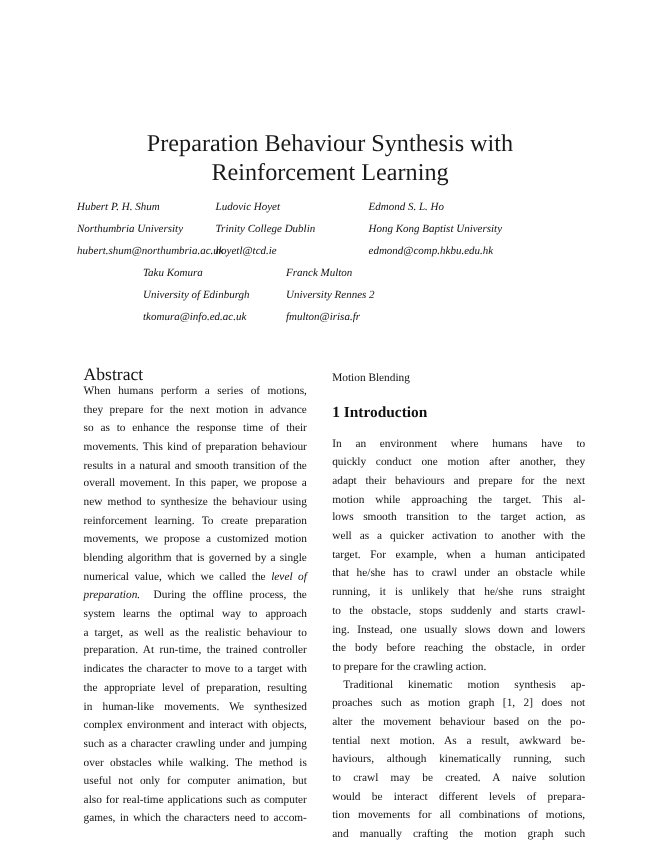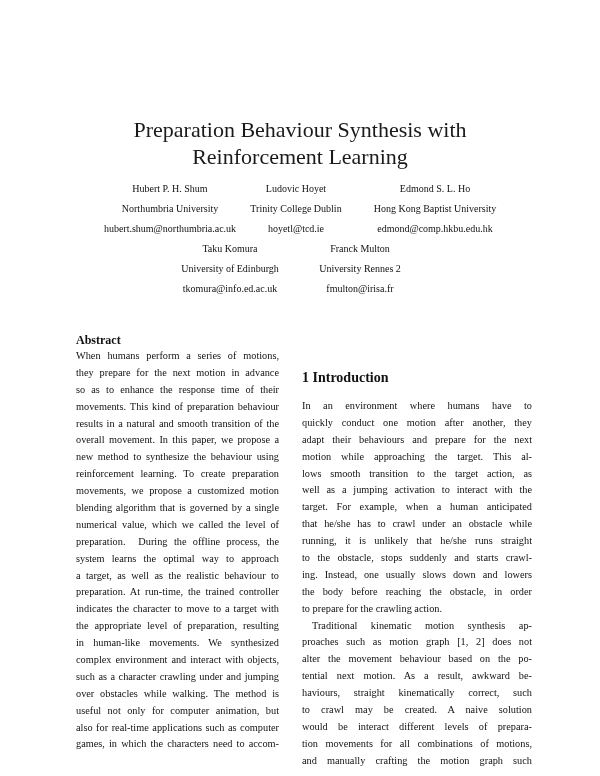--- a/index.html
+++ b/index.html
@@ -1,28 +1,28 @@
 <!DOCTYPE html>
 <html><head>
   <meta charset="utf-8">
   <style>
     html, body { margin: 0; padding: 0; background: #ffffff; }
     body { width: 600px; height: 776px; position: relative; overflow: hidden;
            font-family: "Liberation Serif", "DejaVu Serif", serif; color: #111; }
     .title { position: absolute; left: 0; width: 600px; top: 116px; text-align: center;
              font-size: 22px; line-height: 27px; color: #1a1a1a; }
     .title div { white-space: nowrap; }
-    .author { position: absolute; text-align: center; font-size: 10px; line-height: 20px; width: 200px; }
+    .author { position: absolute; font-size: 10px; line-height: 20px; width: 200px; font-style: italic; }
     .author div { white-space: nowrap; }
     .col { position: absolute; font-size: 10.3px; line-height: 16.9px; }
     .col .ln { text-align: justify; text-align-last: justify; white-space: nowrap; height: 16.9px; overflow: visible; }
     .col .ln.last { text-align-last: left; }
-    .abs-head { font-weight: bold; font-size: 12px; line-height: 15px; }
+    .abs-head { font-weight: normal; font-size: 16px; line-height: 15px; }
     .sec-head { font-weight: bold; font-size: 14px; }
-    .em { }
+    .em { font-style: italic; }
   </style>
 </head>
 <body>
 
 <div>
 
   <div class="title">
     <div>Preparation Behaviour Synthesis with</div>
     <div>Reinforcement Learning</div>
   </div>
@@ -76,41 +76,42 @@
     <div class="ln">complex environment and interact with objects,</div>
     <div class="ln">such as a character crawling under and jumping</div>
     <div class="ln">over obstacles while walking.  The method is</div>
     <div class="ln">useful not only for computer animation, but</div>
     <div class="ln">also for real-time applications such as computer</div>
     <div class="ln">games, in which the characters need to accom-</div>
 
   </div>
 
   <div class="col" style="left:302px; top:336px; width:230px;">
+    <div class="ln last">Motion Blending</div>
     <div style="height:13px;"></div>
-    <div class="sec-head" style="height:24px; line-height:20px;margin-top:19px;">1  Introduction</div>
+    <div class="sec-head" style="height:24px; line-height:20px;">1  Introduction</div>
     <div style="height:6px;"></div>
     <div class="ln">In an environment where humans have to</div>
     <div class="ln">quickly conduct one motion after another, they</div>
     <div class="ln">adapt their behaviours and prepare for the next</div>
     <div class="ln">motion while approaching the target.  This al-</div>
     <div class="ln">lows smooth transition to the target action, as</div>
-    <div class="ln">well as a jumping activation to interact with the</div>
+    <div class="ln">well as a quicker activation to another with the</div>
     <div class="ln">target. For example, when a human anticipated</div>
     <div class="ln">that he/she has to crawl under an obstacle while</div>
     <div class="ln">running, it is unlikely that he/she runs straight</div>
     <div class="ln">to the obstacle, stops suddenly and starts crawl-</div>
     <div class="ln">ing. Instead, one usually slows down and lowers</div>
     <div class="ln">the body before reaching the obstacle, in order</div>
     <div class="ln last">to prepare for the crawling action.</div>
     <div class="ln" style="padding-left:10px;">Traditional kinematic motion synthesis ap-</div>
     <div class="ln">proaches such as motion graph [1, 2] does not</div>
     <div class="ln">alter the movement behaviour based on the po-</div>
     <div class="ln">tential next motion.  As a result, awkward be-</div>
-    <div class="ln">haviours, straight kinematically correct, such</div>
+    <div class="ln">haviours, although kinematically running, such</div>
     <div class="ln">to crawl may be created.   A naive solution</div>
     <div class="ln">would be interact different levels of prepara-</div>
     <div class="ln">tion movements for all combinations of motions,</div>
     <div class="ln">and manually crafting the motion graph such</div>
 
   </div>
 
 </div>
 
 </body></html>

